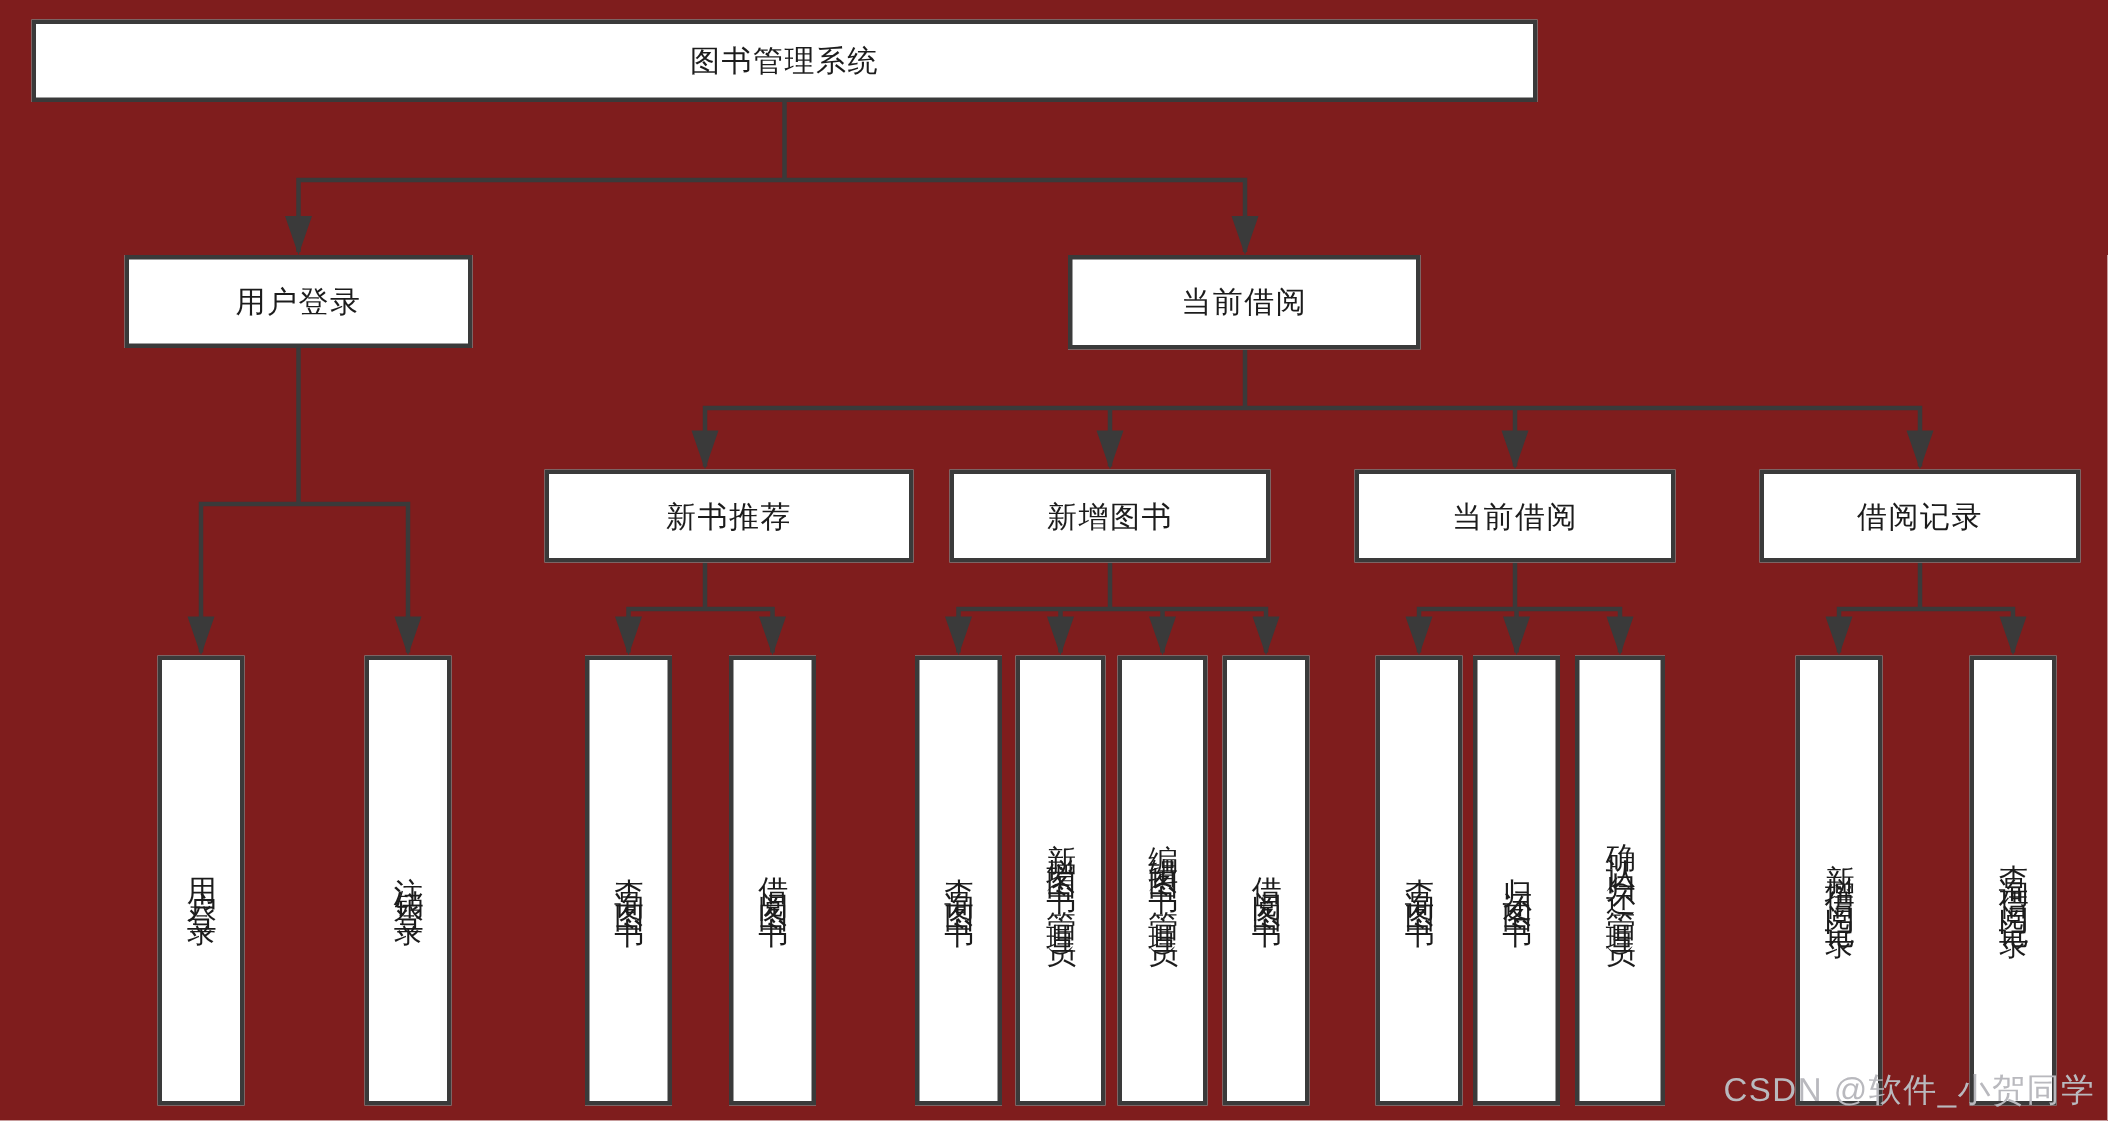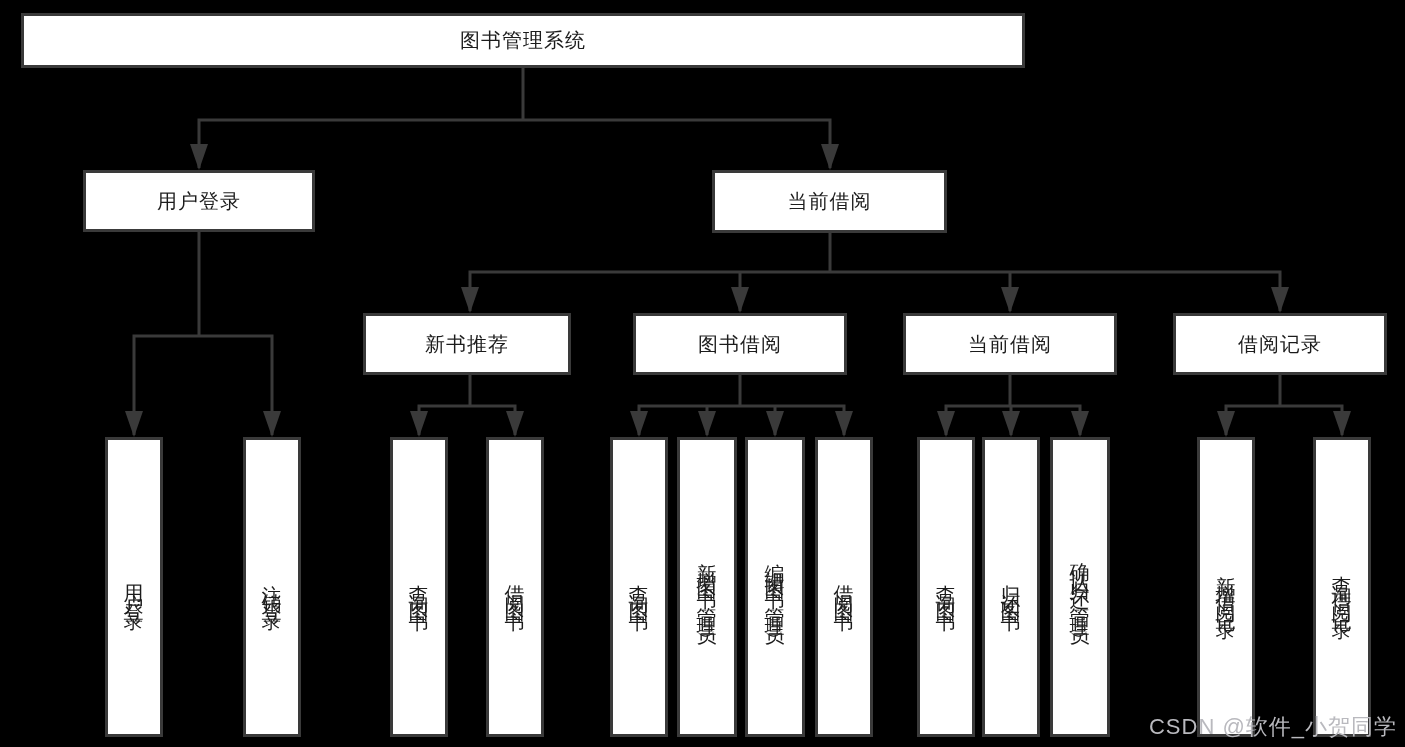--- a/index.html
+++ b/index.html
@@ -7,21 +7,21 @@
     --text:#1c1c1c;
     --box-bg:#ffffff;
     --watermark:#b9b9be;
   }
   *{margin:0;padding:0;box-sizing:border-box;}
   html,body{background:#ffffff;}
   body{font-family:"Liberation Sans","DejaVu Sans",sans-serif;color:var(--text);}
   .stage{
     position:relative;
     width:1405px;height:747px;
-    background:#000000;
+    background:#7f1d1d;
     overflow:hidden;
   }
   .wires{
     position:absolute;left:0;top:0;width:1405px;height:747px;
     pointer-events:none;
   }
   .wires path{stroke:var(--line);stroke-width:3;fill:none;}
   .wires polygon{fill:var(--line);stroke:none;}
   .node{
     position:absolute;
@@ -107,25 +107,25 @@
     <span>图书管理系统</span>
   </div>
 
   <div class="node hbox" style="left:83px;top:170px;width:232px;">
     <span>用户登录</span>
   </div>
   <div class="node hbox" style="left:712px;top:170px;width:235px;height:63px;">
     <span>当前借阅</span>
   </div>
 
-  <div class="node hbox" style="left:363px;top:313px;width:208px;">
+  <div class="node hbox" style="left:363px;top:313px;width:246px;">
     <span>新书推荐</span>
   </div>
   <div class="node hbox" style="left:633px;top:313px;width:214px;">
-    <span>图书借阅</span>
+    <span>新增图书</span>
   </div>
   <div class="node hbox" style="left:1173px;top:313px;width:214px;">
     <span>借阅记录</span>
   </div>
   <div class="node hbox" style="left:903px;top:313px;width:214px;">
     <span>当前借阅</span>
   </div>
 
   <div class="vbox" style="left:105px;">
     <span class="vtext">用户登录</span>

